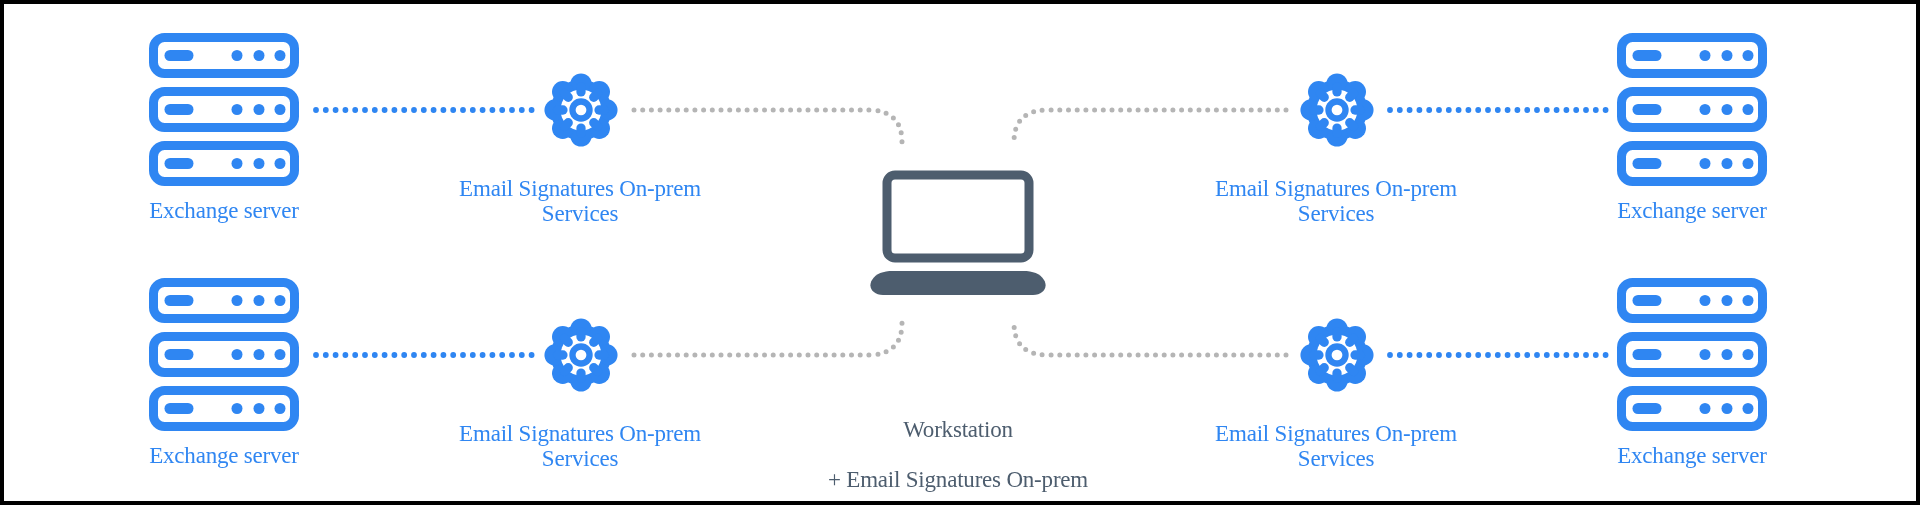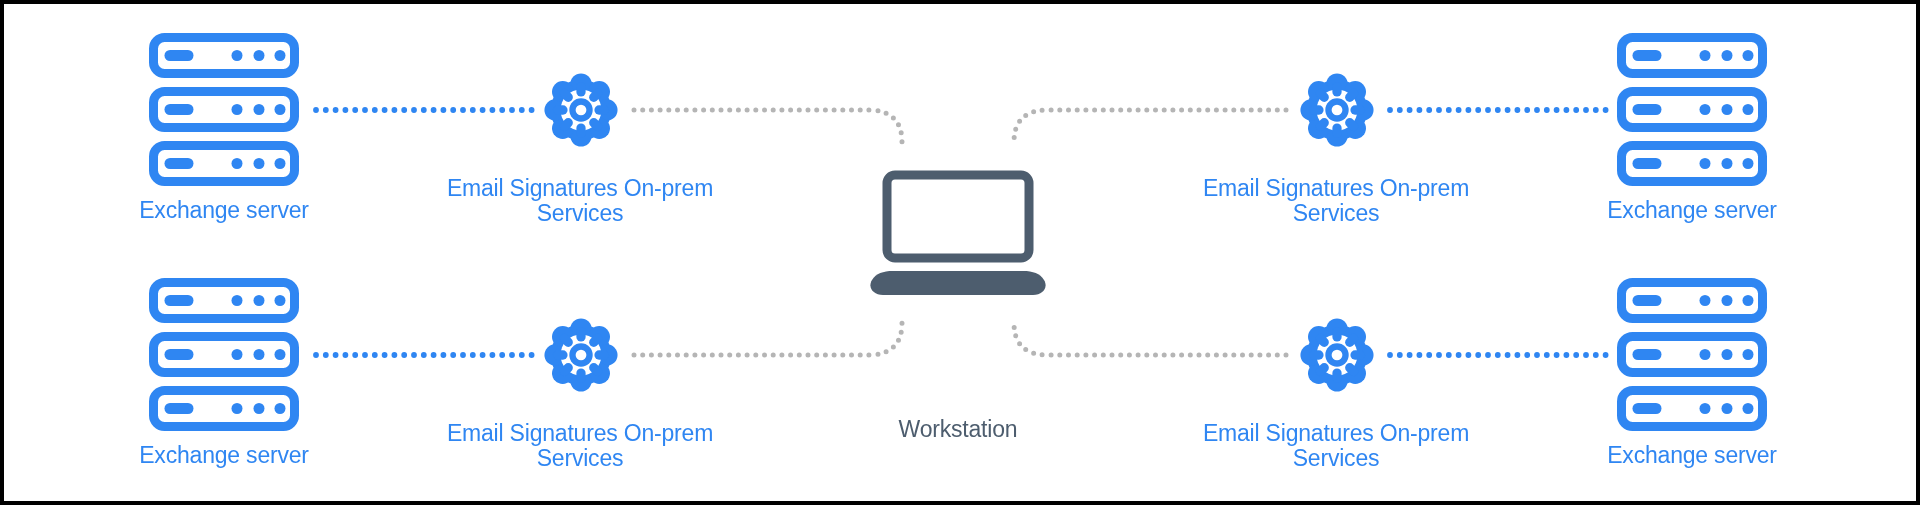--- a/index.html
+++ b/index.html
@@ -2,21 +2,21 @@
 <html><head>
 <meta charset="utf-8">
 <style>
   html,body{margin:0;padding:0;background:#fff;}
   .canvas{
     position:relative;
     width:1920px;height:505px;
     box-sizing:border-box;
     background:#fff;
     border:4px solid #000;
-    font-family:Liberation Sans, sans-serif;
+    font-family:Liberation Serif, serif;
     overflow:hidden;
   }
   .connectors{position:absolute;left:0;top:0;width:1912px;height:497px;}
   .icon{position:absolute;display:block;}
   .icon-blue{color:#2F86F2;}
   .icon-dark{color:#4D5D6E;}
   .label{
     position:absolute;
     transform:translateX(-50%);
     text-align:center;
@@ -144,17 +144,17 @@
   <div class="label label-blue" style="left:220px;top:439px">Exchange server</div>
   <div class="label label-blue" style="left:1688px;top:439px">Exchange server</div>
 
   <div class="label label-blue" style="left:576px;top:172px"><span>Email Signatures On-prem</span><br><span>Services</span></div>
   <div class="label label-blue" style="left:1332px;top:172px"><span>Email Signatures On-prem</span><br><span>Services</span></div>
   <div class="label label-blue" style="left:576px;top:417px"><span>Email Signatures On-prem</span><br><span>Services</span></div>
   <div class="label label-blue" style="left:1332px;top:417px"><span>Email Signatures On-prem</span><br><span>Services</span></div>
 
   <div class="label label-dark" style="left:954px;top:388px">
     <span>Workstation</span><br>
-    <br>
+    <span>+ Email Signatures On-prem</span><br>
     
   </div>
 
 </div>
 
 </body></html>

